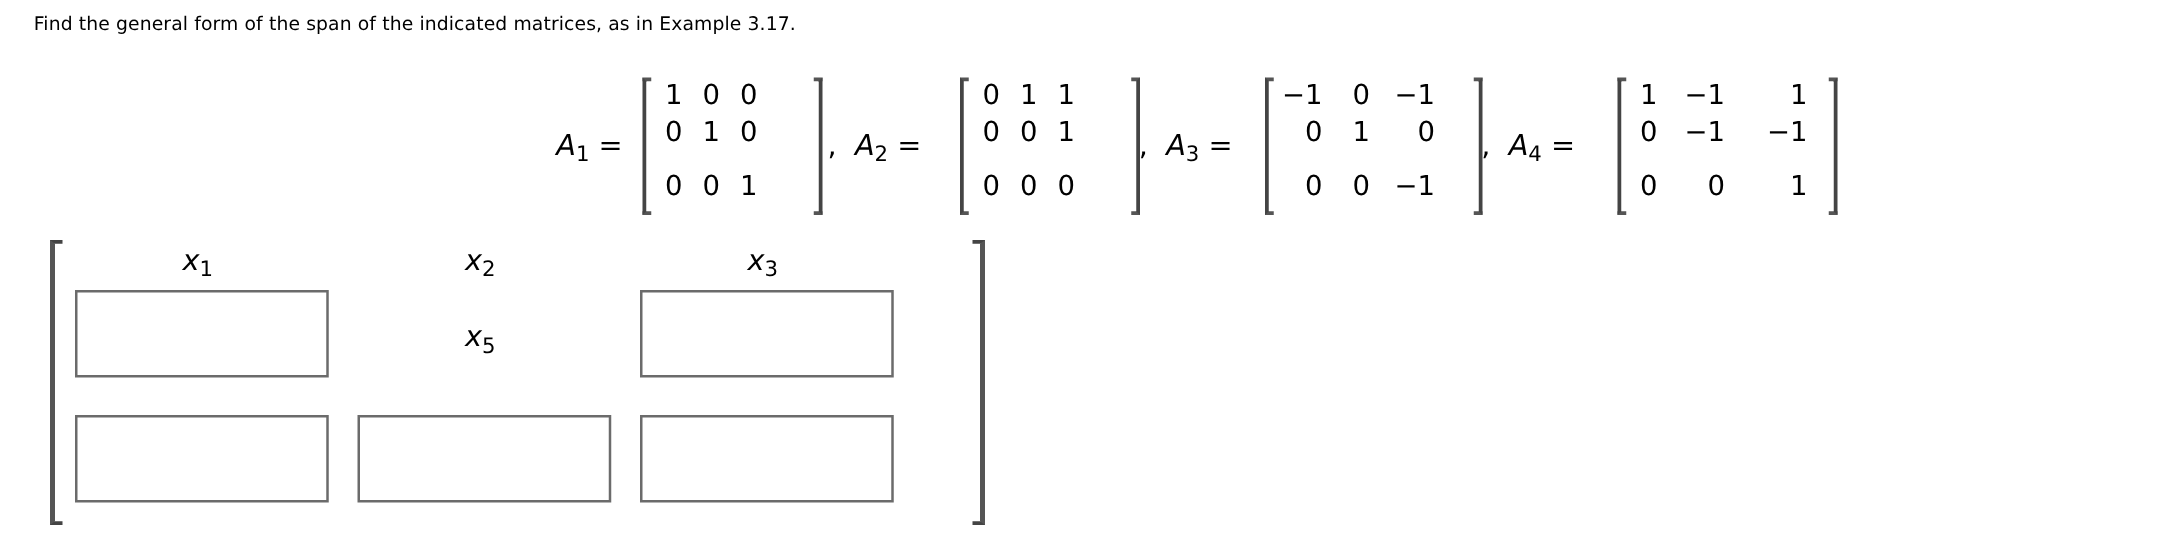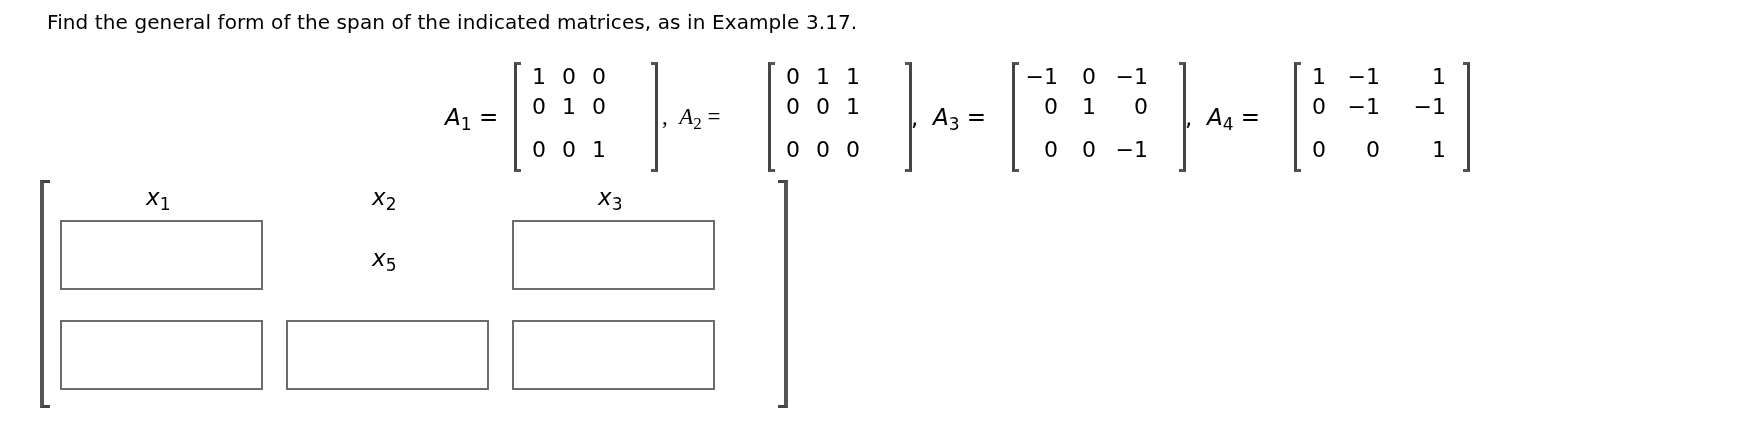--- a/index.html
+++ b/index.html
@@ -3,21 +3,21 @@
   <meta charset="utf-8">
   <style>
     html, body { margin: 0; padding: 0; background: #ffffff; }
     body {
       width: 1746px; height: 438px; position: relative; overflow: hidden;
       font-family: "DejaVu Sans", "Liberation Sans", sans-serif;
       color: #000;
     }
     .title {
       position: absolute; left: 27px; top: 10px;
-      font-size: 20px; letter-spacing: 0.1px; white-space: nowrap; margin-left: 20px;
+      font-size: 15px; letter-spacing: 0.1px; white-space: nowrap;
     }
     .problem {
       position: absolute; left: 0; top: 60px; height: 115px; width: 1746px;
     }
     .lbl {
       position: absolute; font-size: 23px; white-space: nowrap; top: 44px;
     }
     .lbl i { font-style: italic; }
     .lbl sub { font-size: 17px; vertical-align: -5px; font-style: normal; }
     .mat {
@@ -27,21 +27,21 @@
       position: absolute; top: 0; width: 7px; height: 110px;
       border-top: 3px solid #555; border-bottom: 3px solid #555;
       box-sizing: border-box;
     }
     .br.l { left: 0; border-left: 3px solid #444; }
     .br.r { right: 0; border-right: 3px solid #444; }
     .cell {
       position: absolute; font-size: 22px; text-align: right; width: 40px;
     }
     .answer {
-      position: absolute; left: 40px; top: 180px; width: 748px; height: 230px;
+      position: absolute; left: 40px; top: 192px; width: 748px; height: 230px;
     }
     .abr {
       position: absolute; top: 0; width: 10px; height: 228px;
       border-top: 3px solid #444; border-bottom: 3px solid #444;
       box-sizing: border-box;
     }
     .abr.l { left: 0; border-left: 4px solid #555; }
     .abr.r { right: 0; border-right: 4px solid #555; }
     .var {
       position: absolute; font-size: 23px; font-style: italic; white-space: nowrap;
@@ -68,21 +68,21 @@
     <span class="cell" style="left:22px; top:2px;">0</span>
     <span class="cell" style="left:52px; top:2px;">0</span>
     <span class="cell" style="left:-8px; top:32px;">0</span>
     <span class="cell" style="left:22px; top:32px;">1</span>
     <span class="cell" style="left:52px; top:32px;">0</span>
     <span class="cell" style="left:-8px; top:75px;">0</span>
     <span class="cell" style="left:22px; top:75px;">0</span>
     <span class="cell" style="left:52px; top:75px;">1</span>
   </div>
 
-  <div class="lbl" style="left:662px;font-family:Liberation Serif, serif;"><span>,</span>&nbsp; <i>A</i><sub>2</sub> <span>=</span></div>
+  <div class="lbl" style="left:662px;"><span>,</span>&nbsp; <i>A</i><sub>2</sub> <span>=</span></div>
   <div class="mat" style="left:768px; width:144px;">
     <div class="br l"></div>
     <div class="br r"></div>
     <span class="cell" style="left:-8px; top:2px;">0</span>
     <span class="cell" style="left:22px; top:2px;">1</span>
     <span class="cell" style="left:52px; top:2px;">1</span>
     <span class="cell" style="left:-8px; top:32px;">0</span>
     <span class="cell" style="left:22px; top:32px;">0</span>
     <span class="cell" style="left:52px; top:32px;">1</span>
     <span class="cell" style="left:-8px; top:75px;">0</span>

